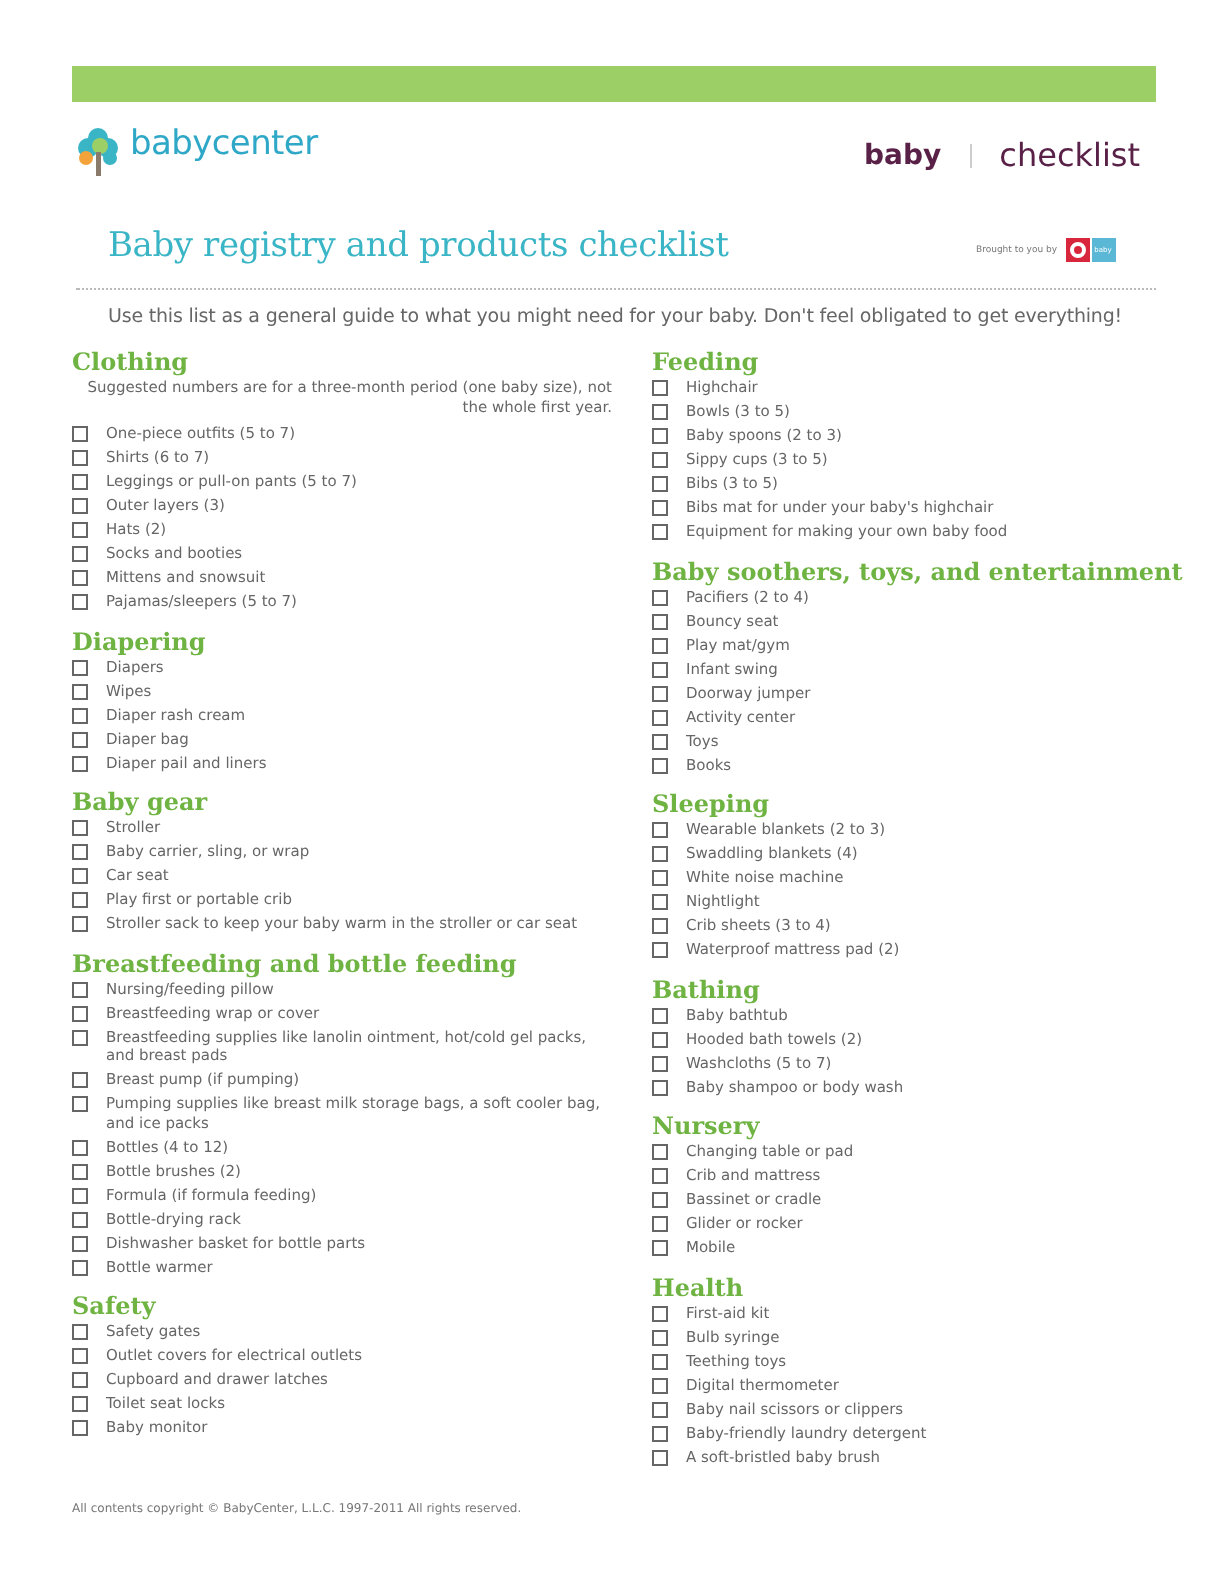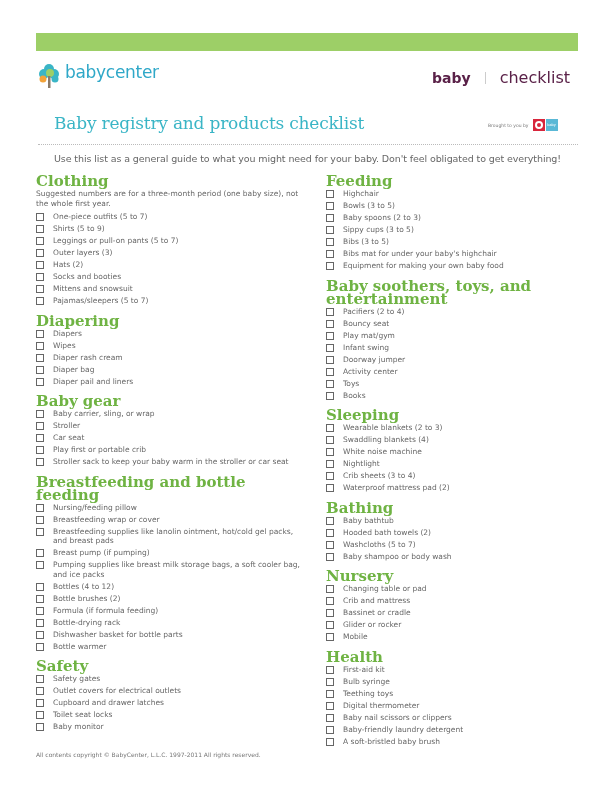--- a/index.html
+++ b/index.html
@@ -27,22 +27,22 @@
 
     .dotted-rule { position: absolute; left: 38px; top: 144px; width: 540px; border-top: 1px dotted #bbb; }
 
     .intro { position: absolute; left: 54px; top: 153px; font-size: 9.5px; color: #666; letter-spacing: -0.1px; }
 
     .col { position: absolute; top: 175px; width: 270px; }
     .col-left { left: 36px; }
     .col-right { left: 326px; }
 
     .section { margin-bottom: 9px; }
-    .sec-title { font-family: "DejaVu Serif", serif; font-weight: bold; font-size: 15px; color: #6fb343; line-height: 13px; margin-bottom: 1px; }
-    .sec-note { font-size: 7.5px; color: #666; line-height: 10px; margin-bottom: 3px; }
+    .sec-title { font-family: "DejaVu Serif", serif; font-weight: bold; font-size: 12px; color: #6fb343; line-height: 13px; margin-bottom: 1px; }
+    .sec-note { font-size: 7.5px; color: #666; line-height: 10px; margin-bottom: 3px; text-align: right; }
     .item { display: flex; align-items: flex-start; font-size: 7.5px; color: #666; line-height: 9.5px; margin-bottom: 2.5px; }
     .cb { flex: 0 0 auto; width: 8px; height: 8px; border: 0.8px solid #666; margin-right: 9px; margin-top: 1px; background: #fff; }
     .item-label { flex: 1 1 auto; }
 
     .footer { position: absolute; left: 36px; top: 751px; font-size: 6px; color: #777; }
   </style>
 </head>
 <body>
 
 <div class="green-bar"></div>
@@ -83,21 +83,21 @@
 <div class="col col-left" id="col-left">
     <div class="section">
       <div class="sec-title">Clothing</div>
       <div class="sec-note">Suggested numbers are for a three-month period (one baby size), not the whole first year.</div>
       <div class="item">
         <span class="cb"></span>
         <span class="item-label">One-piece outfits (5 to 7)</span>
       </div>
       <div class="item">
         <span class="cb"></span>
-        <span class="item-label">Shirts (5 to 9)</span>
+        <span class="item-label">Shirts (6 to 7)</span>
       </div>
       <div class="item">
         <span class="cb"></span>
         <span class="item-label">Leggings or pull-on pants (5 to 7)</span>
       </div>
       <div class="item">
         <span class="cb"></span>
         <span class="item-label">Outer layers (3)</span>
       </div>
       <div class="item">
@@ -137,25 +137,25 @@
       </div>
       <div class="item">
         <span class="cb"></span>
         <span class="item-label">Diaper pail and liners</span>
       </div>
     </div>
     <div class="section">
       <div class="sec-title">Baby gear</div>
       <div class="item">
         <span class="cb"></span>
+        <span class="item-label">Stroller</span>
+      </div>
+      <div class="item">
+        <span class="cb"></span>
         <span class="item-label">Baby carrier, sling, or wrap</span>
-      </div>
-      <div class="item">
-        <span class="cb"></span>
-        <span class="item-label">Stroller</span>
       </div>
       <div class="item">
         <span class="cb"></span>
         <span class="item-label">Car seat</span>
       </div>
       <div class="item">
         <span class="cb"></span>
         <span class="item-label">Play first or portable crib</span>
       </div>
       <div class="item">

